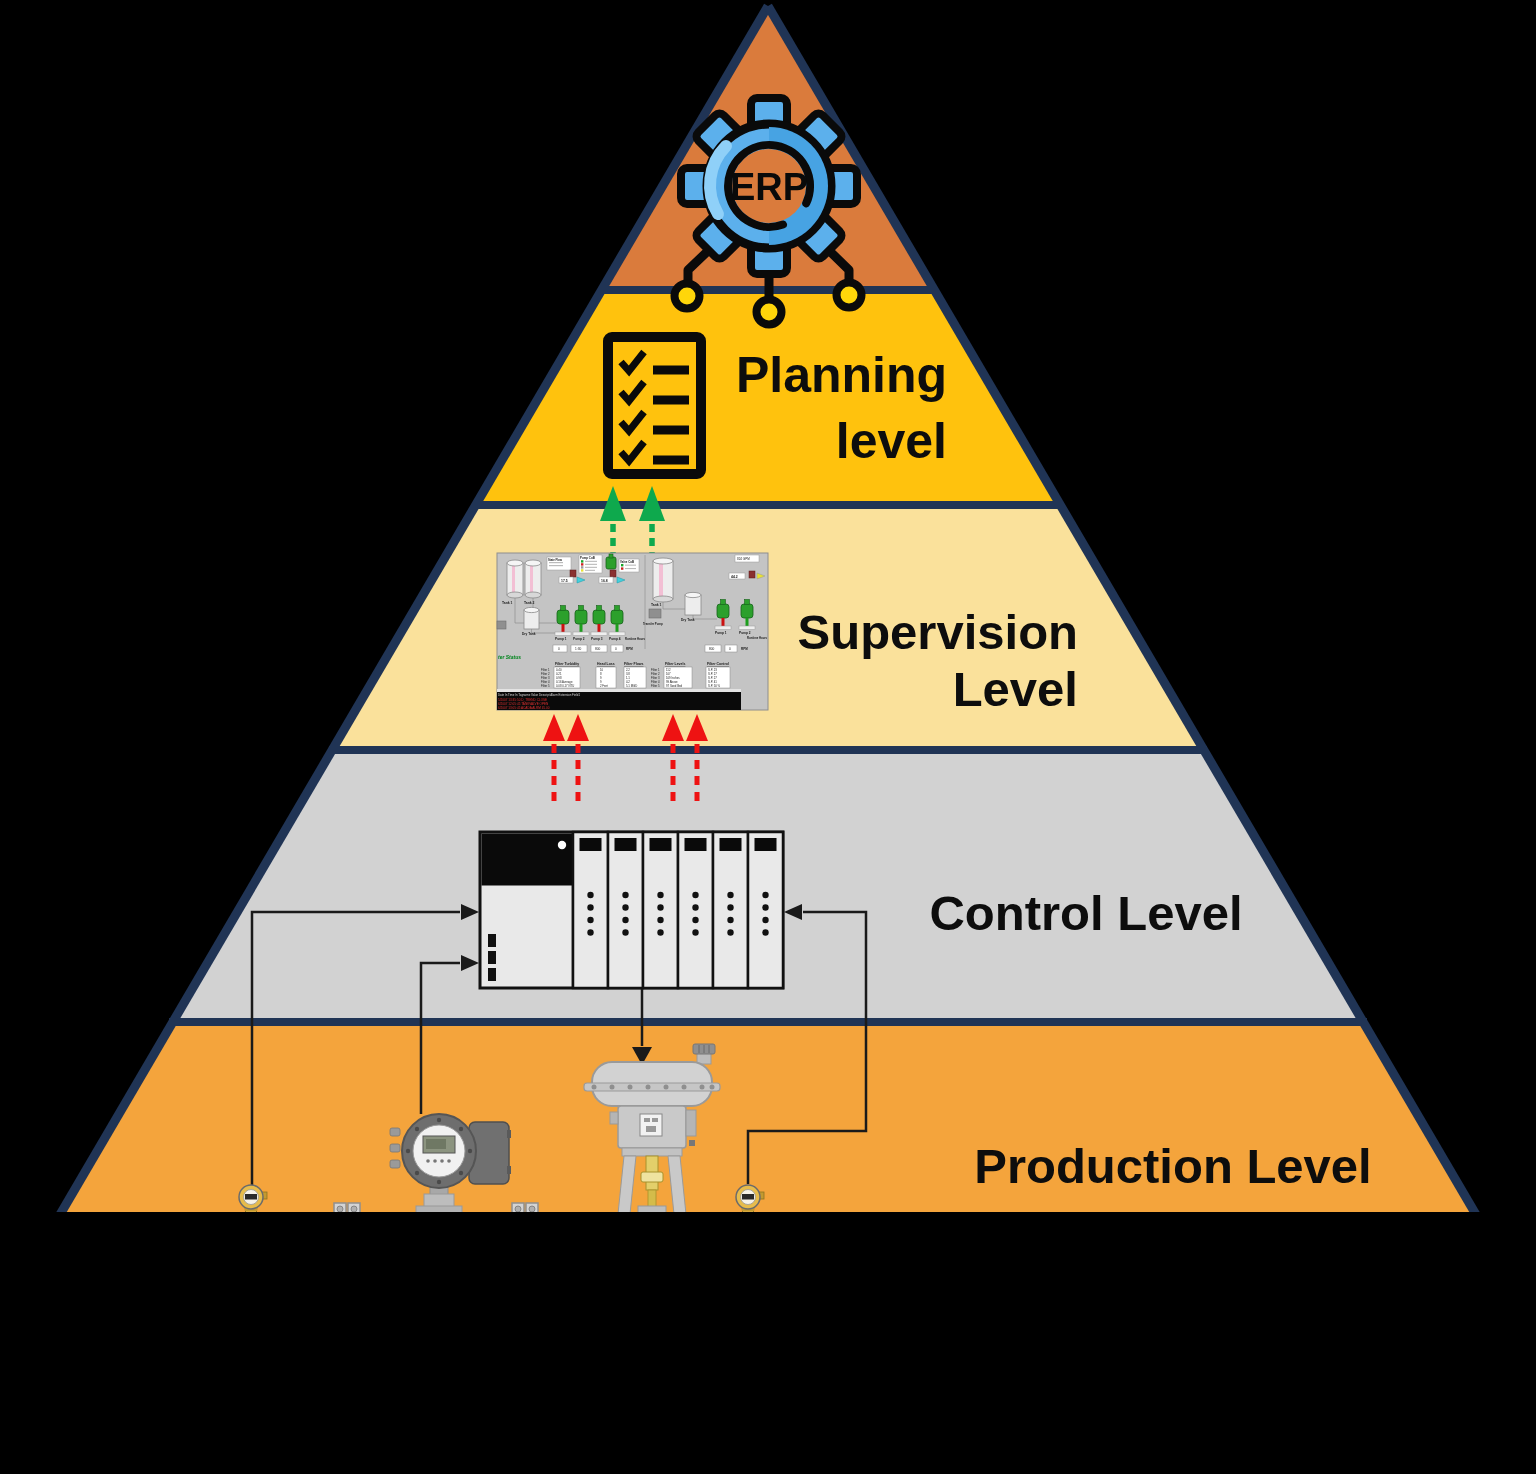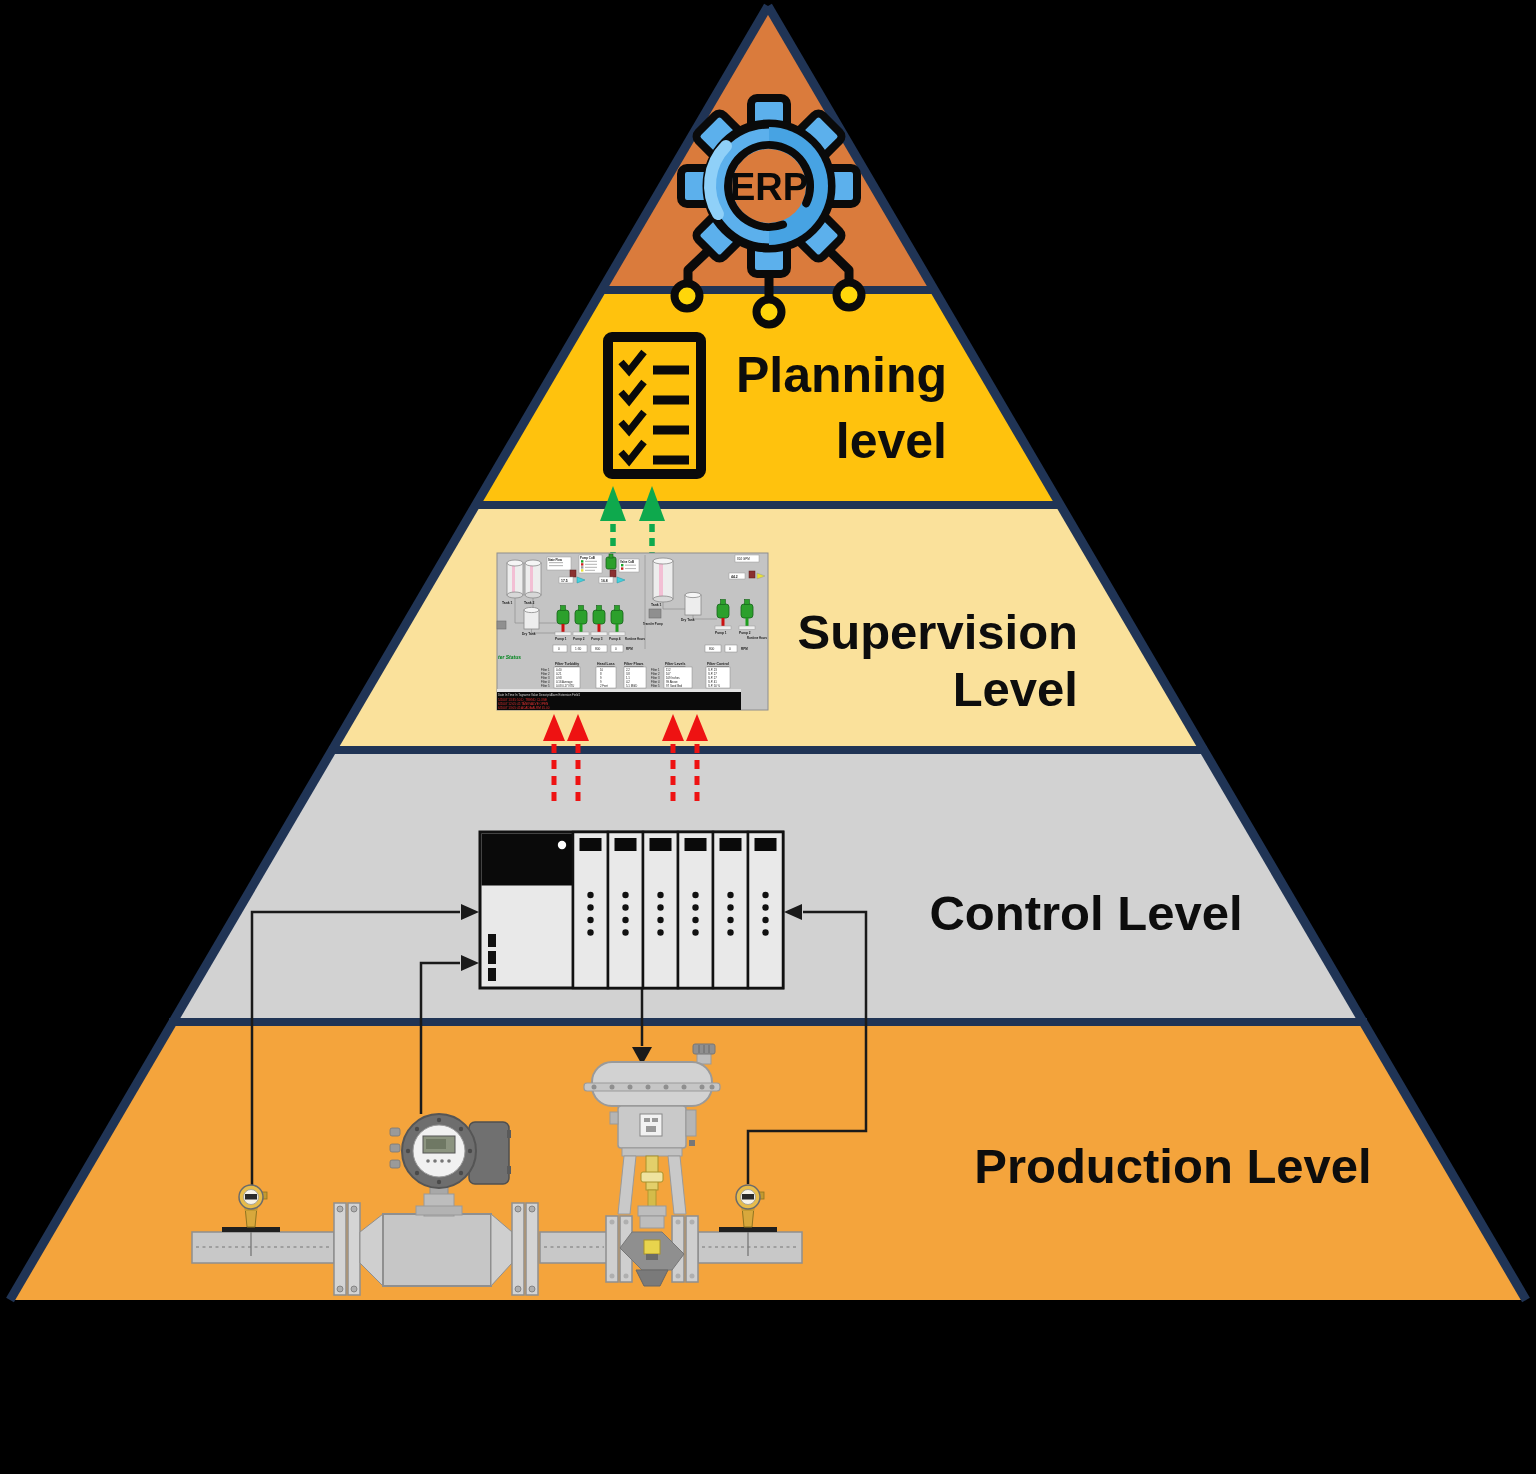--- a/index.html
+++ b/index.html
@@ -1,16 +1,16 @@
 <!DOCTYPE html>
 <html><head>
 <meta charset="utf-8">
 <style>
   html,body{margin:0;padding:0;background:#000;}
-  .stage{position:relative;width:1536px;height:1474px;background:#000;overflow:hidden;}
+  .stage{position:relative;width:1536px;height:1212px;background:#000;overflow:hidden;}
   svg{position:absolute;left:0;top:0;}
   text{font-family:"Liberation Sans",sans-serif;}
   .lvl{font-weight:bold;fill:#0d0d0d;}
   .erp-t{font-weight:bold;fill:#0a0a0a;}
   .sc-t{fill:#1a1a1a;}
   .sc-b{font-weight:bold;fill:#1a1a1a;}
   .sc-g{font-weight:bold;font-style:italic;fill:#00851d;}
   .sc-a{fill:#e23030;}
   .sc-h{fill:#d8d8d8;}
 </style>

